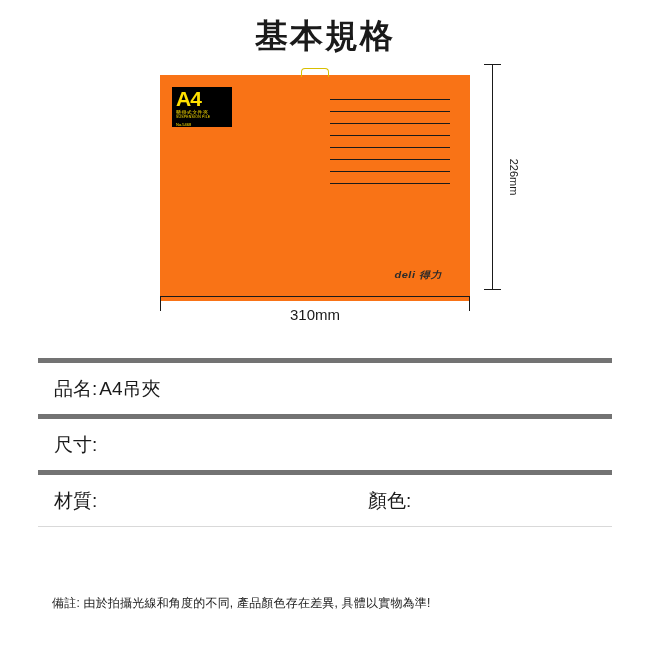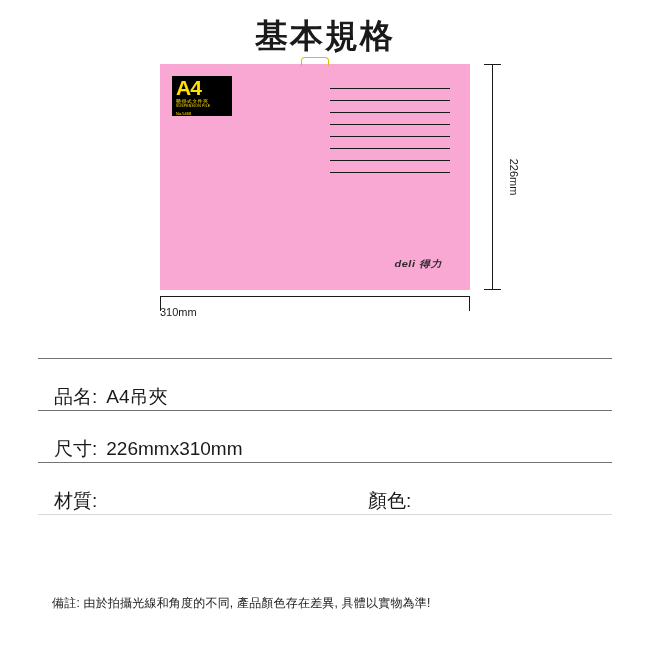--- a/index.html
+++ b/index.html
@@ -33,24 +33,24 @@
   
   .illus {
     position: relative;
     width: 650px;
     height: 275px;
   }
 
   .folder {
     position: absolute;
     left: 160px;
-    top: 5px;
+    top: 16px;
     width: 310px;
     height: 226px;
-    background: #f9a8d4;
+    background: #f97316;
     box-shadow: 0 0 0 0 rgba(0,0,0,0);
   }
   .folder-hook {
     position: absolute;
     left: 50%;
     top: -7px;
     transform: translateX(-50%);
     width: 26px;
     height: 8px;
     border: 1px solid #d8bf00;
@@ -171,51 +171,52 @@
     width: 1px;
     height: 15px;
     background: #1a1a1a;
   }
   .dim-h .cap-l { left: 0; }
   .dim-h .cap-r { right: 0; }
   .dim-h .txt {
     position: absolute;
     top: 10px;
     width: 100%;
-    font-size: 11px;
+    text-align: center;
+    font-size: 15px;
     color: #1a1a1a;
   }
 
   
   .specs {
     position: absolute;
     left: 38px;
     top: 358px;
     width: 574px;
   }
   .spec-row {
     display: flex;
-    border-top: 1px solid #737373;
+    border-top: 5px solid #737373;
     height: 51px;
-    align-items: flex-end;
+    align-items: center;
   }
   .spec-row:last-of-type {
     border-bottom: 1px solid #d9d9d9;
   }
   .spec-cell {
     display: flex;
     align-items: center;
     font-size: 19px;
     color: #1a1a1a;
     white-space: nowrap;
   }
   .spec-cell.left { width: 330px; padding-left: 16px; box-sizing: border-box; }
   .spec-cell.right { flex: 1; }
   .spec-label { font-weight: normal; }
-  .spec-value { font-weight: normal; margin-left: 9px; }
+  .spec-value { font-weight: normal; margin-left: 2px; }
 
   .note {
     position: absolute;
     left: 52px;
     top: 595px;
     font-size: 12px;
     color: #1a1a1a;
     letter-spacing: 0.2px;
   }
 </style>
@@ -273,21 +274,20 @@
     <div class="spec-row">
       <div class="spec-cell left">
         <span class="spec-label">品名:</span>
         <span class="spec-value">A4吊夾</span>
       </div>
     </div>
 
     <div class="spec-row">
       <div class="spec-cell left">
         <span class="spec-label">尺寸:</span>
-        <span class="spec-value">226mmx310mm</span>
       </div>
     </div>
 
     <div class="spec-row">
       <div class="spec-cell left">
         <span class="spec-label">材質:</span>
       </div>
       <div class="spec-cell right">
         <span class="spec-label">顏色:</span>
       </div>

